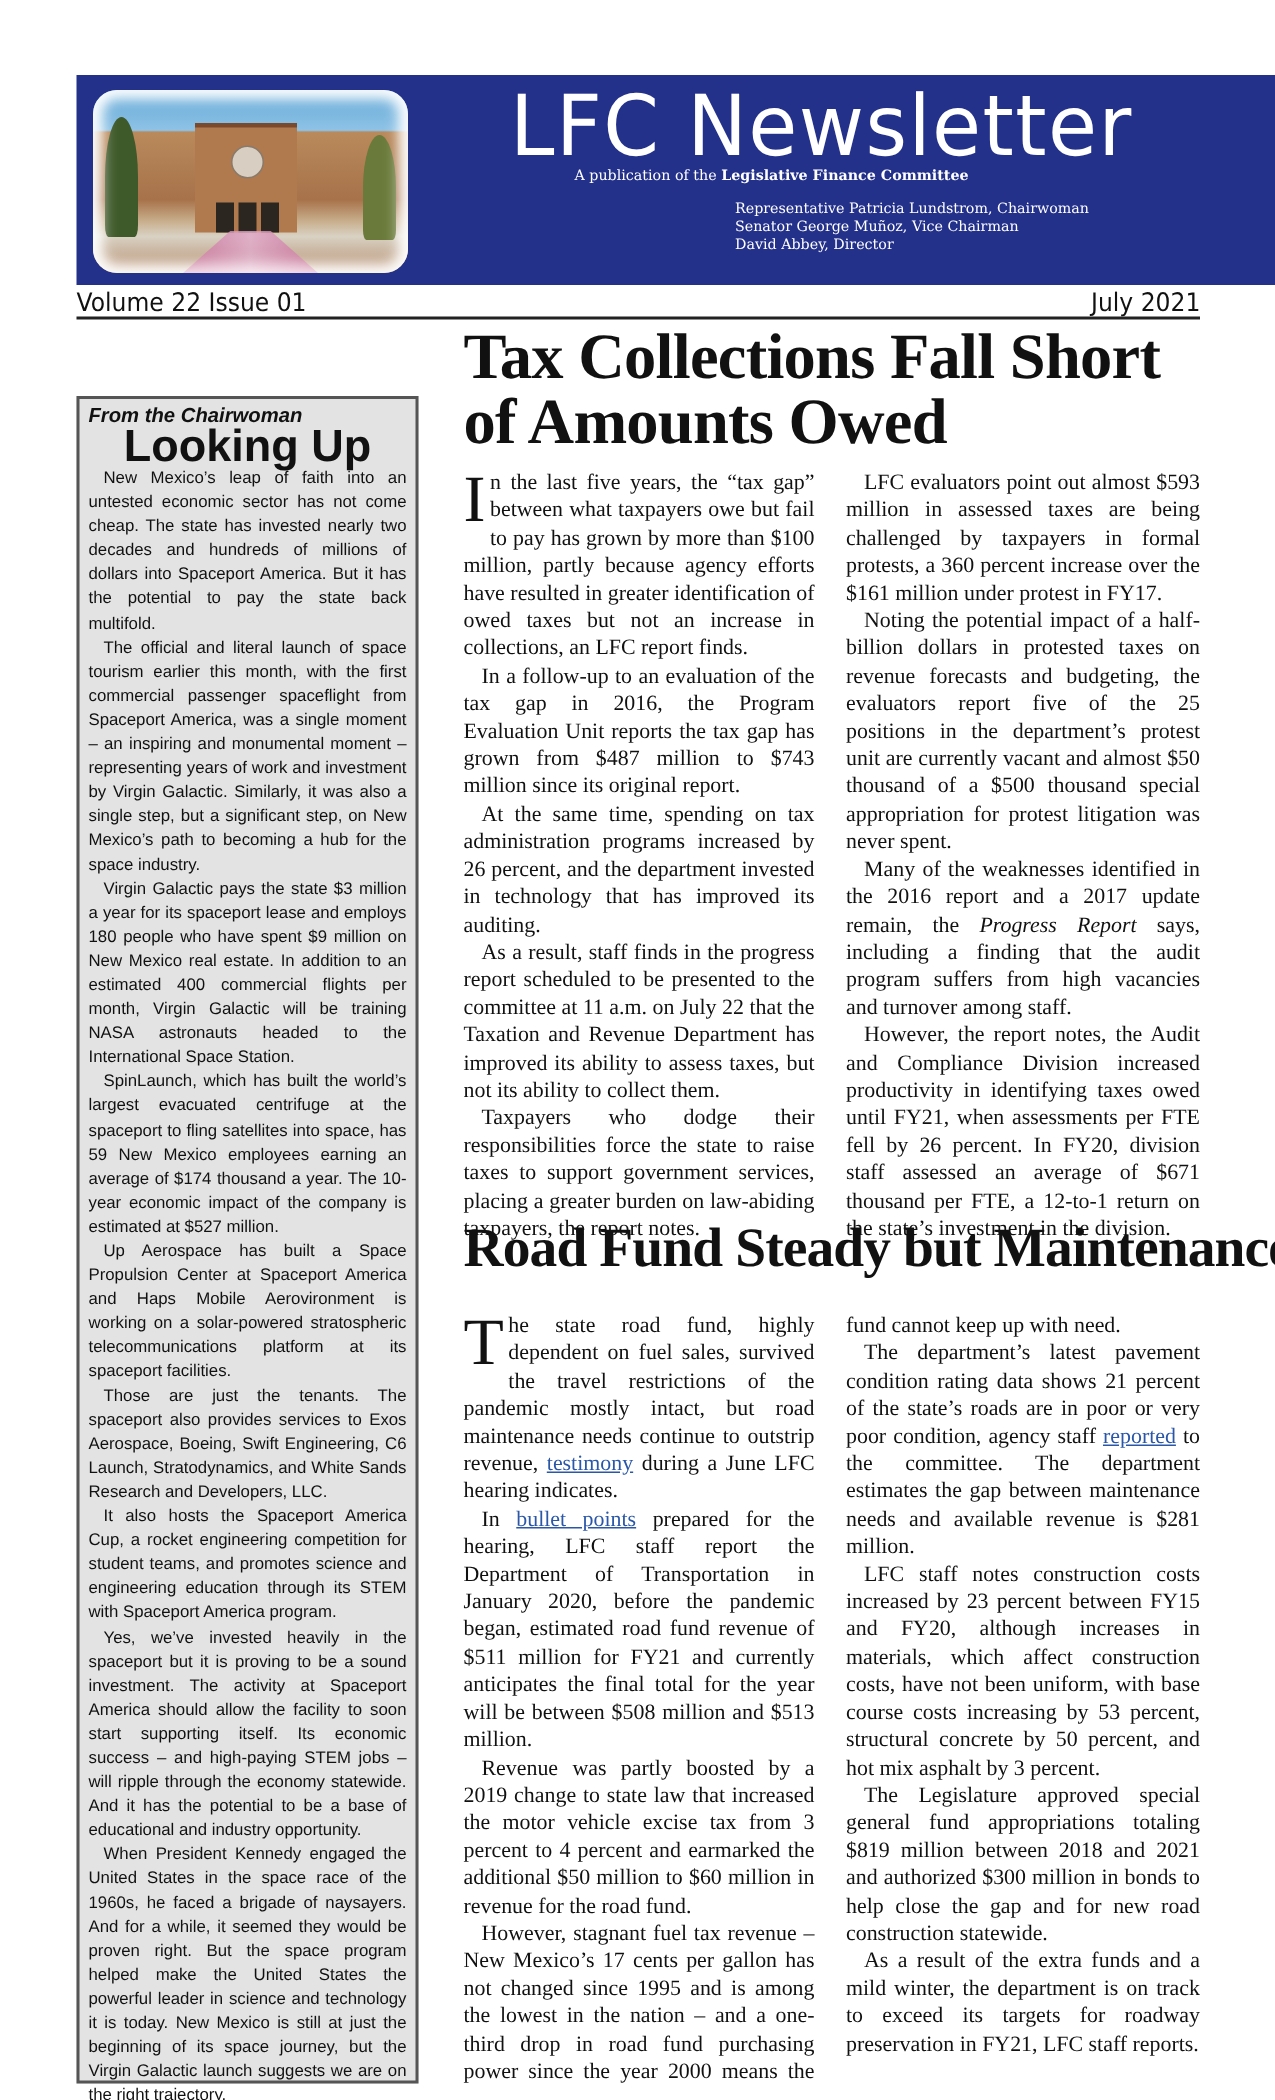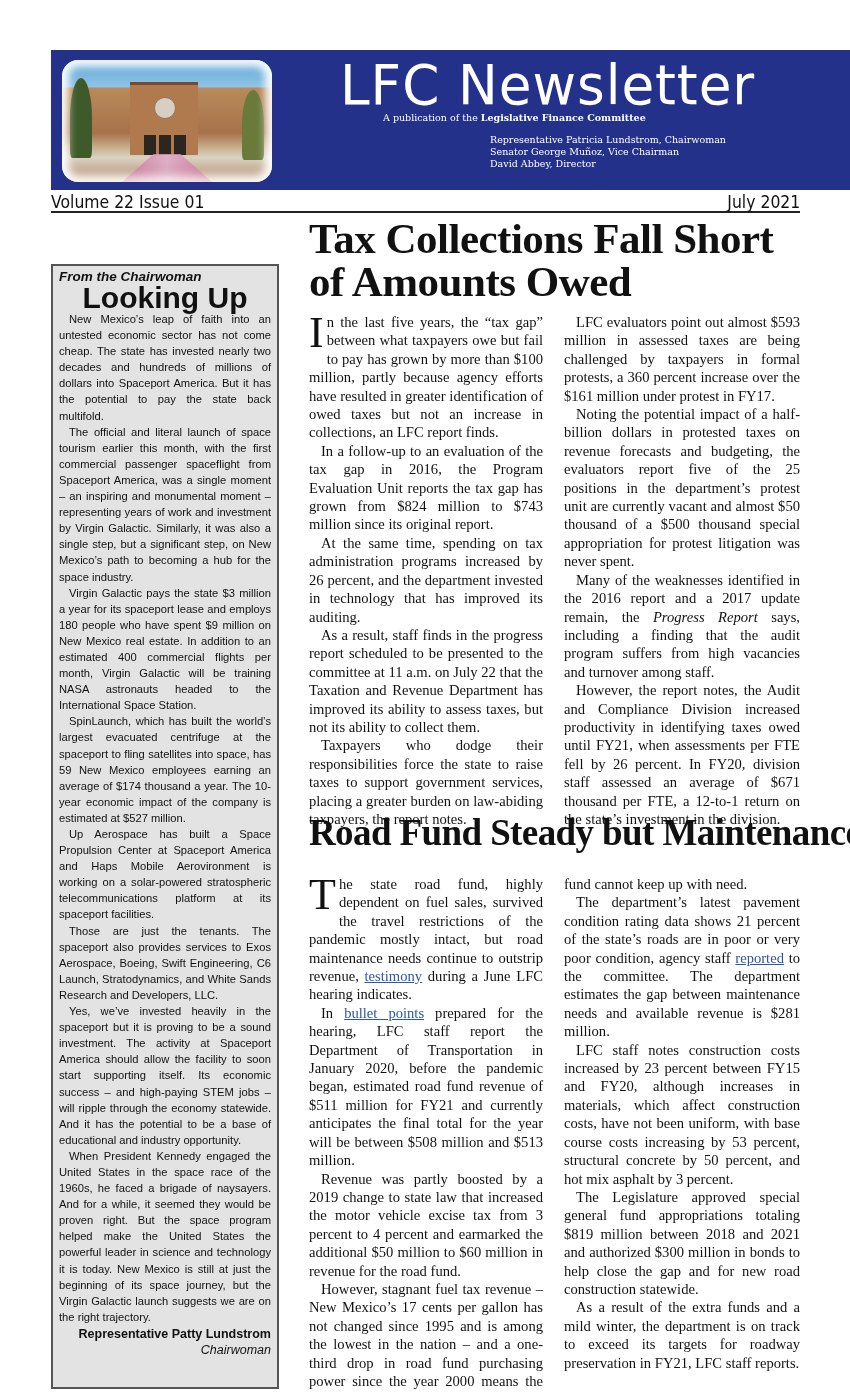--- a/index.html
+++ b/index.html
@@ -135,31 +135,32 @@
 
 <div class="sidebar">
   <div class="kicker">From the Chairwoman</div>
   <div class="title">Looking Up</div>
   <p>New Mexico’s leap of faith into an untested economic sector has not come cheap. The state has invested nearly two decades and hundreds of millions of dollars into Spaceport America. But it has the potential to pay the state back multifold.</p>
   <p>The official and literal launch of space tourism earlier this month, with the first commercial passenger spaceflight from Spaceport America, was a single moment – an inspiring and monumental moment – representing years of work and investment by Virgin Galactic. Similarly, it was also a single step, but a significant step, on New Mexico’s path to becoming a hub for the space industry.</p>
   <p>Virgin Galactic pays the state $3 million a year for its spaceport lease and employs 180 people who have spent $9 million on New Mexico real estate. In addition to an estimated 400 commercial flights per month, Virgin Galactic will be training NASA astronauts headed to the International Space Station.</p>
   <p>SpinLaunch, which has built the world’s largest evacuated centrifuge at the spaceport to fling satellites into space, has 59 New Mexico employees earning an average of $174 thousand a year. The 10-year economic impact of the company is estimated at $527 million.</p>
   <p>Up Aerospace has built a Space Propulsion Center at Spaceport America and Haps Mobile Aerovironment is working on a solar-powered stratospheric telecommunications platform at its spaceport facilities.</p>
   <p>Those are just the tenants. The spaceport also provides services to Exos Aerospace, Boeing, Swift Engineering, C6 Launch, Stratodynamics, and White Sands Research and Developers, LLC.</p>
+  <p>It also hosts the Spaceport America Cup, a rocket engineering competition for student teams, and promotes science and engineering education through its STEM with Spaceport America program.</p>
   <p>Yes, we’ve invested heavily in the spaceport but it is proving to be a sound investment. The activity at Spaceport America should allow the facility to soon start supporting itself. Its economic success – and high-paying STEM jobs – will ripple through the economy statewide. And it has the potential to be a base of educational and industry opportunity.</p>
   <p>When President Kennedy engaged the United States in the space race of the 1960s, he faced a brigade of naysayers. And for a while, it seemed they would be proven right. But  the space program helped make the United States the powerful leader in science and technology it is today. New Mexico is still at just the beginning of its space journey, but the Virgin Galactic launch suggests we are on the right trajectory.</p>
   <div class="sig-name">Representative Patty Lundstrom</div>
   <div class="sig-title">Chairwoman</div>
 </div>
 
 <div class="headline1">Tax Collections Fall Short of Amounts Owed</div>
 
 <div class="col c1">
   <p class="first"><span class="dropcap">I</span><span>n the last five years, the “tax gap” between what taxpayers owe but fail to pay has grown by more than $100 million, partly because agency efforts have resulted in greater identification of owed taxes but not an increase in collections, an LFC report finds.</span></p>
-  <p>In a follow-up to an evaluation of the tax gap in 2016, the Program Evaluation Unit reports the tax gap has grown from $824 million to $743 million since its original report.</p>
+  <p>In a follow-up to an evaluation of the tax gap in 2016, the Program Evaluation Unit reports the tax gap has grown from $487 million to $743 million since its original report.</p>
   <p>At the same time, spending on tax administration programs increased by 26 percent, and the department invested in technology that has improved its auditing.</p>
   <p>As a result, staff finds in the progress report scheduled to be presented to the committee at 11 a.m. on July 22 that the Taxation and Revenue Department has improved its ability to assess taxes, but not its ability to collect them.</p>
   <p>Taxpayers who dodge their responsibilities force the state to raise taxes to support government services, placing a greater burden on law-abiding taxpayers, the report notes.</p>
 </div>
 
 <div class="col c2">
   <p>LFC evaluators point out almost $593 million in assessed taxes are being challenged by taxpayers in formal protests, a 360 percent increase over the $161 million under protest in FY17.</p>
   <p>Noting the potential impact of a half-billion dollars in protested taxes on revenue forecasts and budgeting, the evaluators report five of the 25 positions in the department’s protest unit are currently vacant and almost $50 thousand of a  $500 thousand special appropriation for protest litigation was never spent.</p>
   <p><span>Many of the weaknesses identified in the 2016 report and a 2017 update remain, the </span><i>Progress Report</i><span> says, including a finding that the audit program suffers from high vacancies and turnover among staff.</span></p>
   <p>However, the report notes, the Audit and Compliance Division increased productivity in identifying taxes owed until FY21, when assessments per FTE fell by 26 percent. In FY20, division staff assessed an average of $671 thousand per FTE, a 12-to-1 return on the state’s investment in the division.</p>

